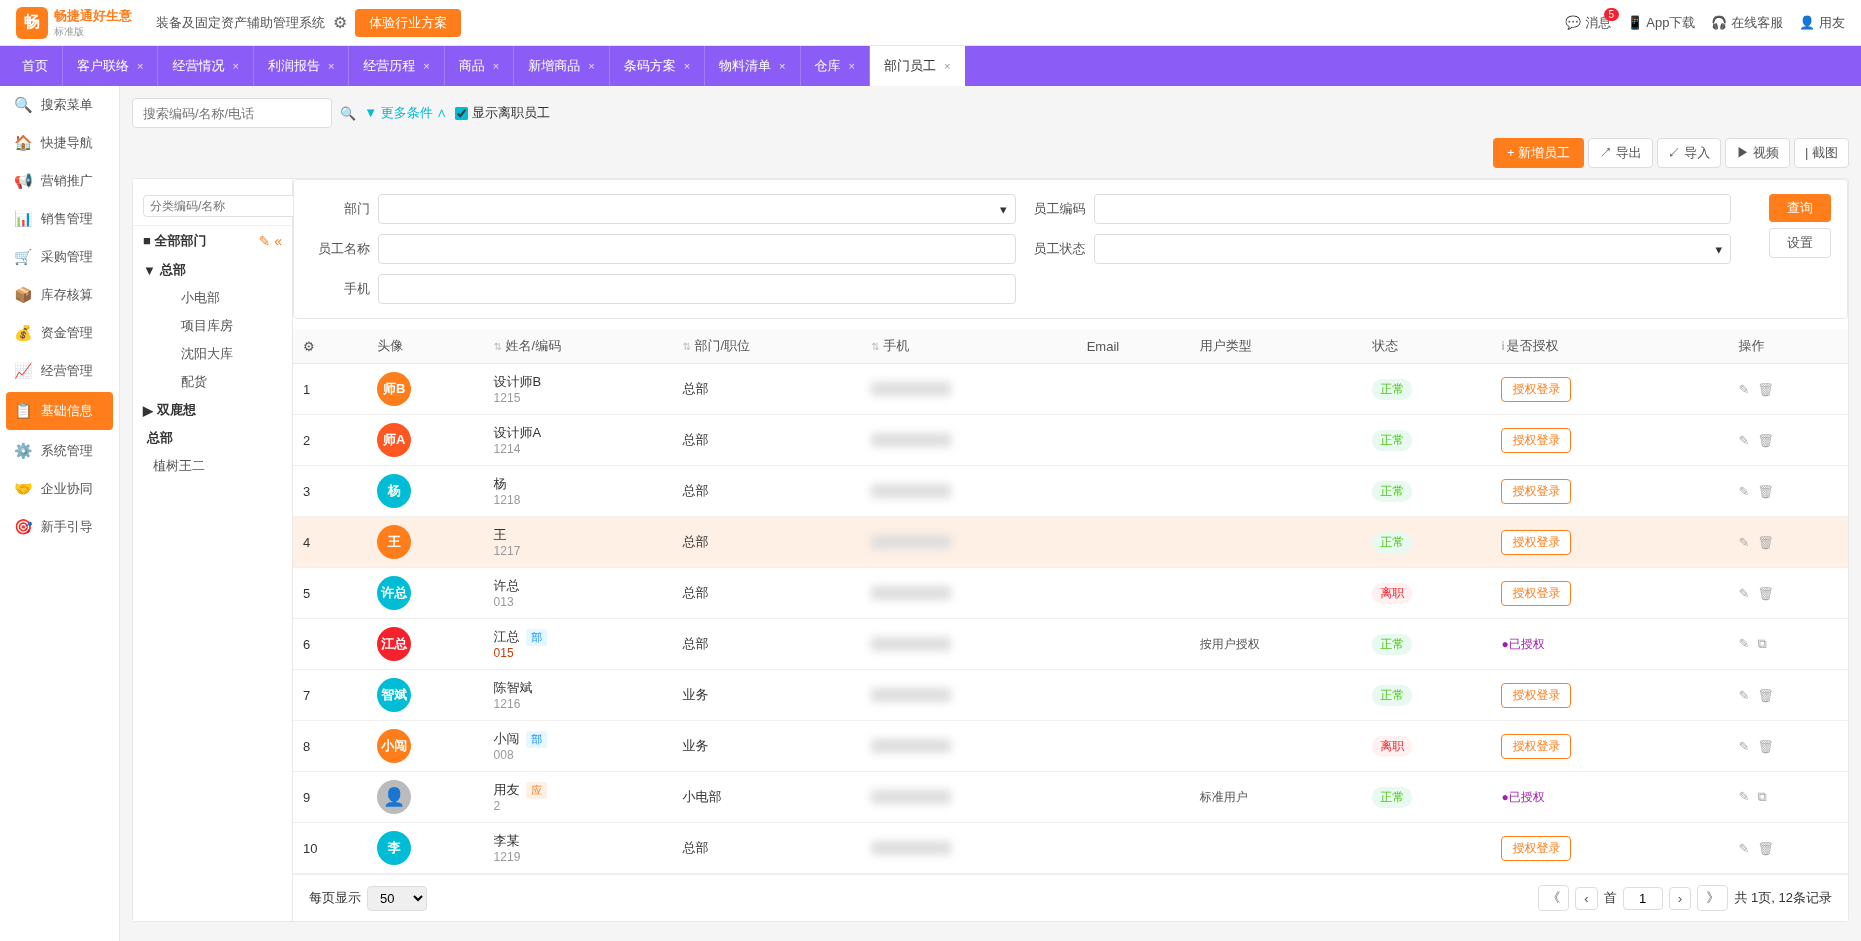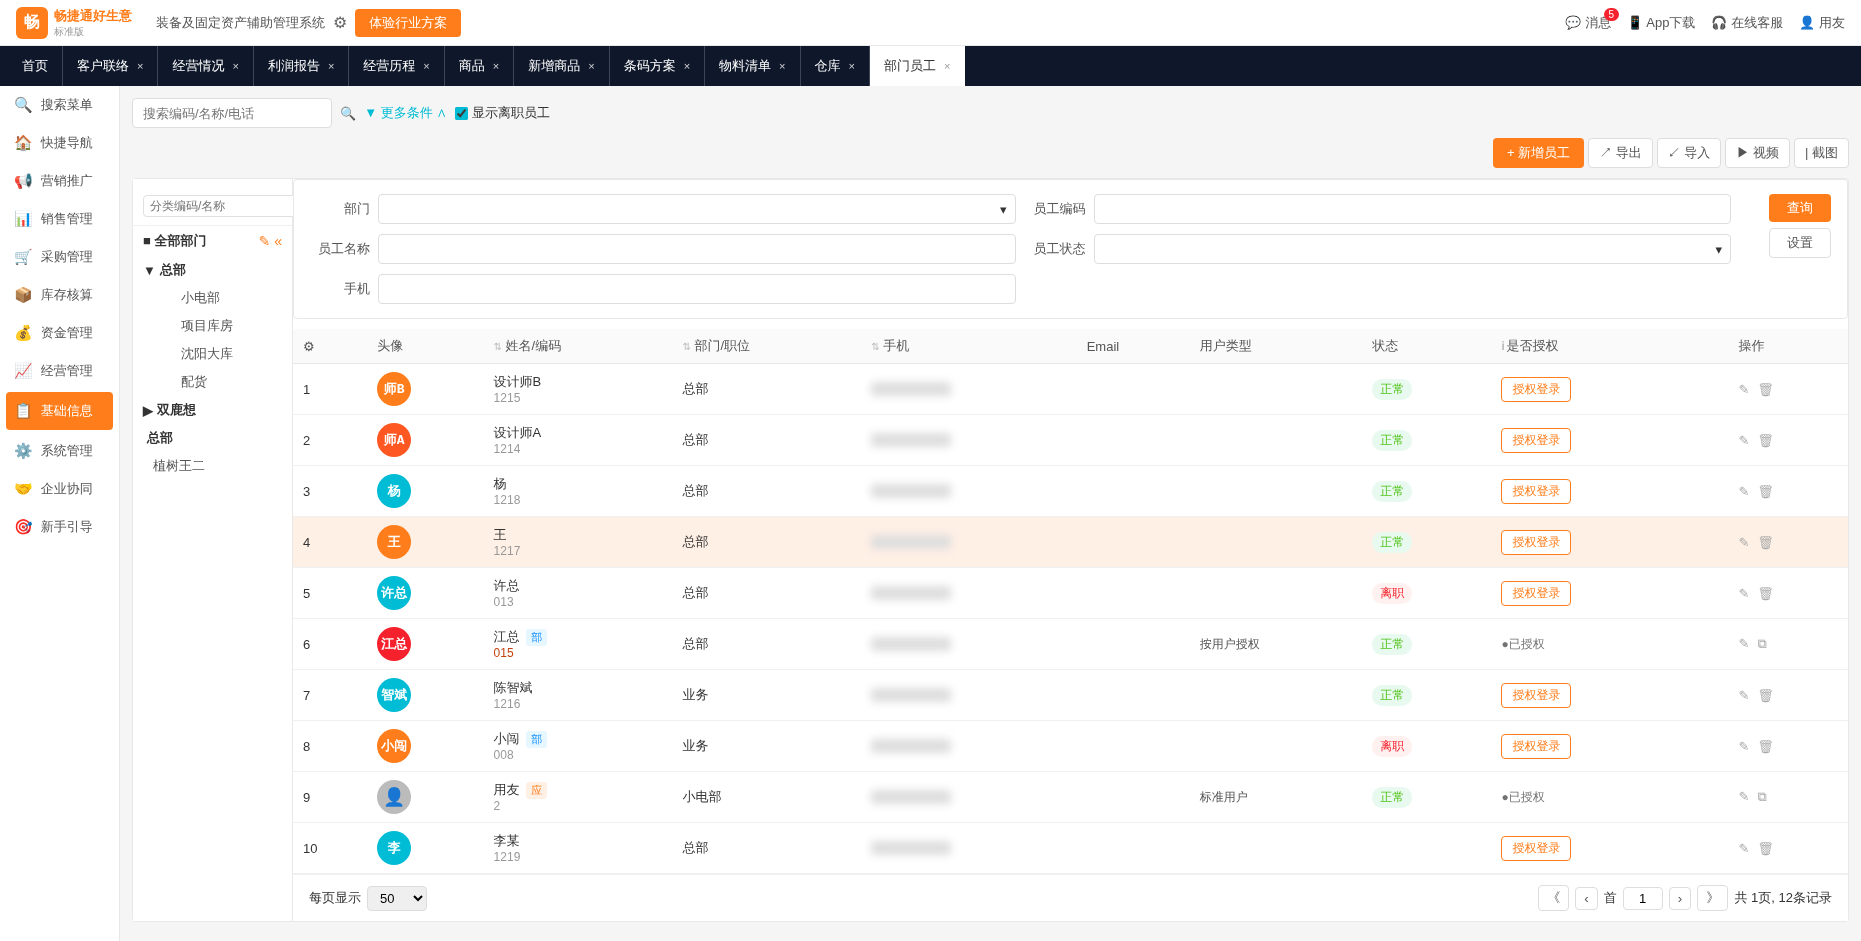--- a/index.html
+++ b/index.html
@@ -17,21 +17,21 @@
     .system-title { font-size: 13px; color: #555; margin-left: 16px; }
     .top-bar-right { display: flex; align-items: center; gap: 16px; font-size: 13px; color: #555; }
     .top-bar-right .badge-wrap { position: relative; }
     .badge { background: #f5222d; color: #fff; border-radius: 10px; padding: 1px 5px; font-size: 10px; position: absolute; top: -6px; right: -8px; }
     .trial-btn { background: #ff7d1a; color: #fff; border: none; border-radius: 4px; padding: 5px 14px; cursor: pointer; font-size: 13px; }
     .gear-btn { background: none; border: none; cursor: pointer; color: #666; font-size: 16px; }
 
     
     .nav-tabs {
       display: flex; align-items: center;
-      background: #0f172a; padding: 0 8px;
+      background: #8b5cf6; padding: 0 8px;
       position: fixed; top: 46px; left: 0; right: 0; z-index: 99; height: 40px;
     }
     .nav-tab {
       padding: 0 14px; height: 40px; display: flex; align-items: center;
       color: #fff; cursor: pointer; font-size: 13px; gap: 4px; white-space: nowrap;
       border-right: 1px solid rgba(255,255,255,0.2);
     }
     .nav-tab:first-child { border-right: 1px solid rgba(255,255,255,0.2); }
     .nav-tab.active { background: #fff; color: #333; }
     .nav-tab .close-x { font-size: 11px; color: rgba(255,255,255,0.8); margin-left: 4px; }
@@ -118,30 +118,30 @@
     .emp-table th {
       background: #fafafa; border-bottom: 1px solid #e8e8e8; padding: 8px 10px;
       text-align: left; color: #555; font-weight: normal; white-space: nowrap;
     }
     .emp-table td { padding: 8px 10px; border-bottom: 1px solid #f0f0f0; vertical-align: middle; }
     .emp-table tr.highlighted td { background: #fff0e6; }
 
     .avatar-circle {
       width: 34px; height: 34px; border-radius: 50%;
       display: flex; align-items: center; justify-content: center;
-      color: #fff; font-size: 13px; font-weight: bold; font-family: Liberation Mono, monospace;
+      color: #fff; font-size: 13px; font-weight: bold;
     }
     .avatar-gray { background: #bbb; }
     .status-badge {
       display: inline-block; padding: 2px 8px; border-radius: 10px; font-size: 12px;
     }
     .status-normal { background: #e8f9f0; color: #52c41a; }
     .status-resigned { background: #fff1f0; color: #f5222d; }
     .auth-btn { border: 1px solid #ff7d1a; background: #fff; color: #ff7d1a; border-radius: 4px; padding: 3px 10px; cursor: pointer; font-size: 12px; white-space: nowrap; }
-    .auth-granted { color: #737373; font-size: 12px; display: flex; align-items: center; gap: 3px; }
+    .auth-granted { color: #a21caf; font-size: 12px; display: flex; align-items: center; gap: 3px; }
     .action-icons { display: flex; gap: 8px; color: #aaa; cursor: pointer; }
 
     .dept-tag { display: inline-block; background: #e6f7ff; color: #1890ff; border-radius: 3px; padding: 1px 5px; font-size: 11px; margin-left: 3px; }
 
     
     .pagination {
       display: flex; align-items: center; justify-content: space-between;
       padding: 10px 16px; background: #fff; border-top: 1px solid #f0f0f0; font-size: 13px;
     }
     .page-size-select { border: 1px solid #ddd; border-radius: 4px; padding: 3px 8px; font-size: 13px; }

